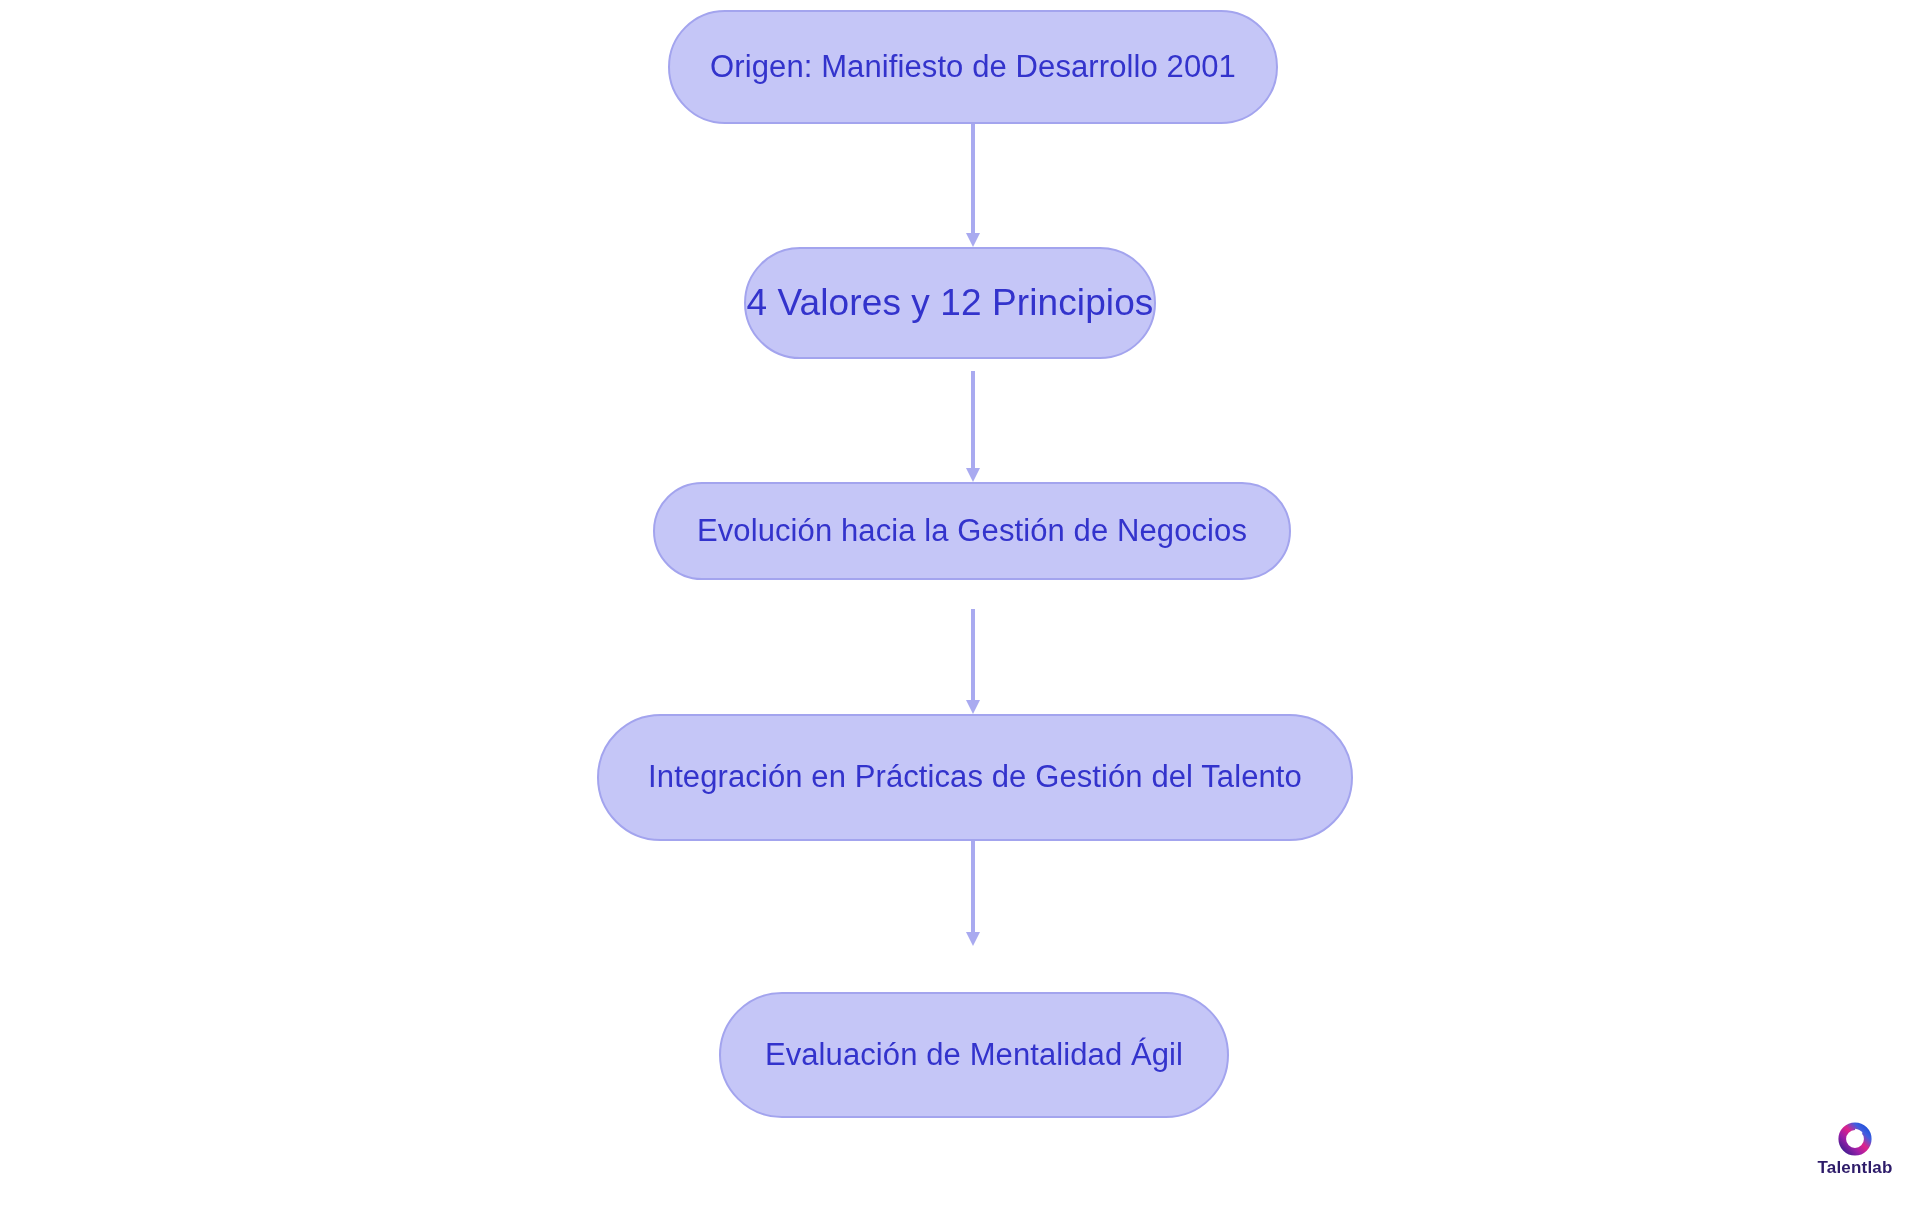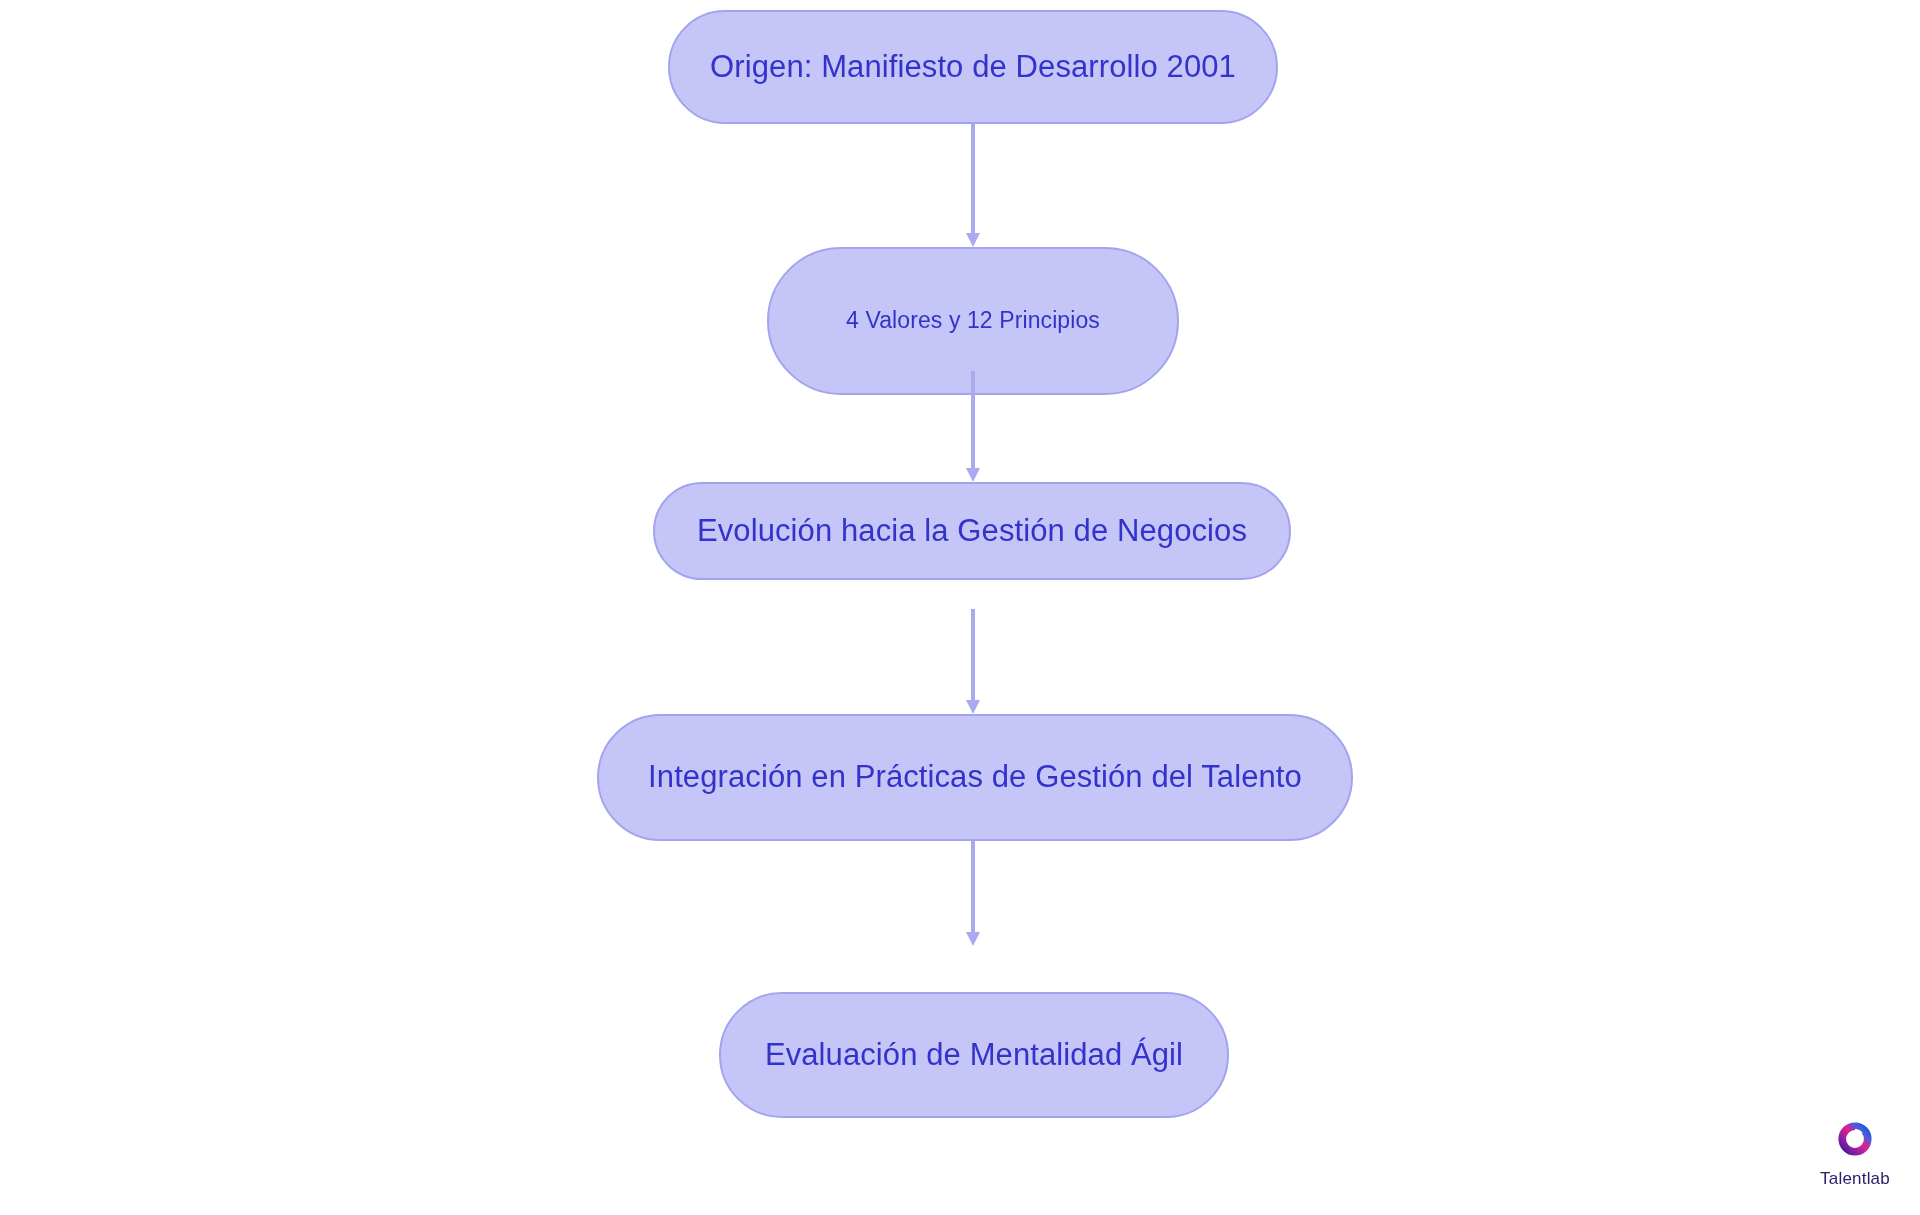--- a/index.html
+++ b/index.html
@@ -35,21 +35,21 @@
     white-space: nowrap;
     user-select: none;
   }
   .node-label {
     display: block;
     line-height: 1.1;
     font-weight: 400;
   }
 
   .node-1 { left: 668px; top: 10px;  width: 610px; height: 114px; font-size: 31px; }
-  .node-2 { left: 767px; top: 247px; width: 412px; height: 148px; font-size: 23px; }
+  .node-2 { left: 744px; top: 247px; width: 412px; height: 112px; font-size: 37px; }
   .node-3 { left: 653px; top: 482px; width: 638px; height: 98px; font-size: 31px; }
   .node-4 { left: 597px; top: 714px; width: 756px; height: 127px; font-size: 31px; text-align: center; }
   .node-5 { left: 719px; top: 992px; width: 510px; height: 126px; font-size: 31px; }
 
   
   .edge {
     position: absolute;
     left: 966px;           
     width: 14px;
   }
@@ -95,23 +95,23 @@
     display: flex;
     flex-direction: column;
     align-items: center;
   }
   .brand-mark {
     width: 34px;
     height: 34px;
     display: block;
   }
   .brand-name {
-    margin-top: 14px;
+    margin-top: 3px;
     font-size: 17px;
-    font-weight: normal;
+    font-weight: bold;
     color: #2d1b69;
     letter-spacing: 0.2px;
     line-height: 1;
   }
 </style>
 </head>
 <body>
 
 <div id="canvas">
 

